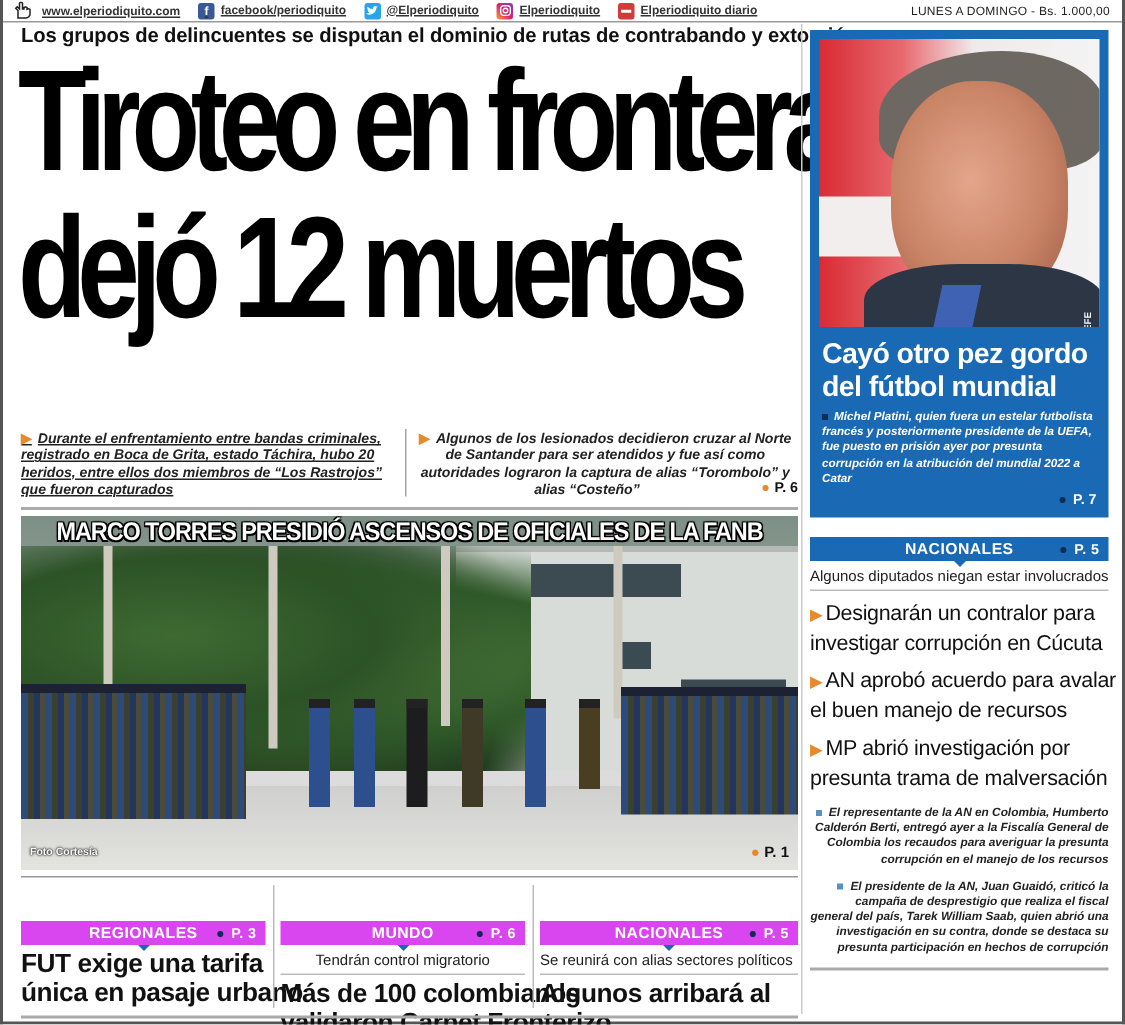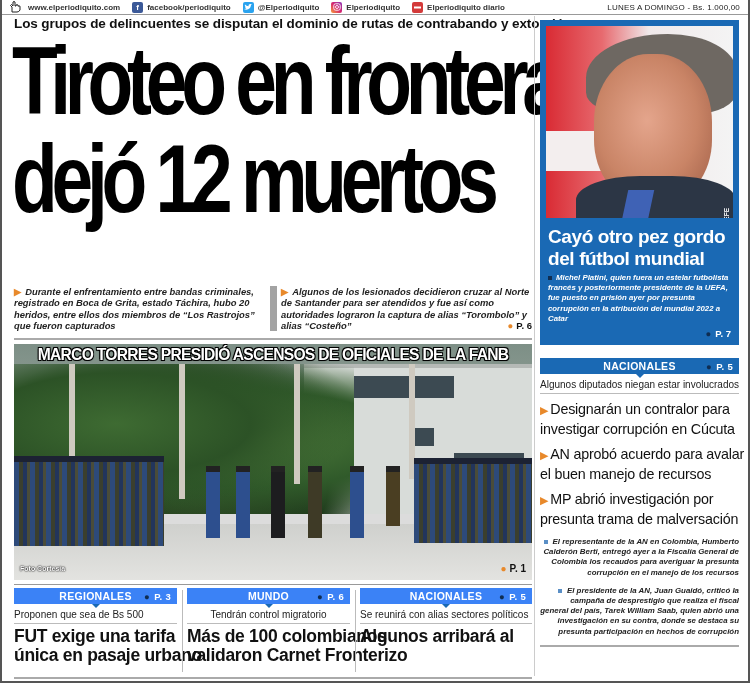--- a/index.html
+++ b/index.html
@@ -3,34 +3,34 @@
 <meta charset="utf-8">
 <style>
   * { box-sizing: border-box; margin: 0; padding: 0; }
   html, body { width: 750px; height: 683px; overflow: hidden; background: #ffffff; }
   body { font-family: "Liberation Sans", sans-serif; color: #111; position: relative; }
   .page { position: absolute; left: 0; top: 0; width: 750px; height: 683px; border-left: 2px solid #555; border-right: 2px solid #555; border-bottom: 2px solid #555; }
 
   
   .topbar { position: absolute; left: 0; top: 0; width: 746px; height: 15px; border-bottom: 1px solid #999; display: flex; align-items: center; font-size: 8px; font-weight: bold; color: #333; }
   .topbar .hand { width: 16px; height: 13px; margin-left: 6px; margin-right: 4px; display: inline-flex; align-items: center; justify-content: center; }
-  .topbar .social { display: inline-flex; align-items: center; margin-right: 12px; }
+  .topbar .social { display: inline-flex; margin-right: 12px; text-decoration: underline; }
   .topbar .sicon { width: 11px; height: 11px; border-radius: 2px; margin-right: 4px; display: inline-flex; align-items: center; justify-content: center; color: #fff; font-size: 8px; font-weight: bold; }
   .topbar .price { margin-left: auto; margin-right: 8px; font-weight: normal; color: #222; letter-spacing: 0.2px; }
 
   
   .kicker { position: absolute; left: 12px; top: 16px; width: 515px; font-size: 13.5px; font-weight: bold; color: #111; white-space: nowrap; letter-spacing: -0.1px; }
   .headline { position: absolute; left: 10px; top: 34px; width: 520px; font-family: "Liberation Sans", sans-serif; font-weight: bold; color: #000; }
   .headline .l { display: block; font-size: 96px; line-height: 94px; letter-spacing: -8px; transform: scaleX(0.78); transform-origin: left top; white-space: nowrap; }
   .headline .l2 { margin-top: 4px; }
 
   .summary { position: absolute; top: 286px; font-size: 9.4px; font-style: italic; font-weight: bold; color: #222; line-height: 11.3px; }
   .summary .tri { color: #e8892b; font-style: normal; margin-right: 4px; }
-  .summary.s1 { left: 12px; width: 252px; }
-  .summary.s2 { left: 268px; width: 262px; border-left: 7px solid #a3a3a3; padding-left: 4px; }
+  .summary.s1 { left: 12px; width: 252px; text-decoration: underline; }
+  .summary.s2 { left: 268px; width: 262px; border-left: 1px solid #a3a3a3; padding-left: 4px; text-align: center; }
   .pageref { font-style: normal; font-weight: bold; color: #111; float: right; font-size: 9.5px; }
   .pageref .dot { color: #e8892b; margin-right: 3px; }
   .hr1 { position: absolute; left: 12px; top: 338px; width: 518px; border-top: 2px solid #aaa; }
 
   
   .photo { position: absolute; left: 12px; top: 344px; width: 518px; height: 236px; overflow: hidden; background: #dcdcdc; }
   .photo .sky { position: absolute; left: 0; top: 0; width: 100%; height: 90px; background: linear-gradient(#7d8f86, #9aa69d); }
   .photo .building { position: absolute; left: 290px; top: 20px; width: 228px; height: 150px; background: #d8dcd9; border-top: 4px solid #b5b9b6; }
   .photo .building .win { position: absolute; background: #3c4a52; }
   .photo .building2 { position: absolute; left: 10px; top: 40px; width: 160px; height: 70px; background: #a9afac; }
@@ -40,21 +40,21 @@
   .photo .troops { position: absolute; height: 95px; top: 110px; background: repeating-linear-gradient(90deg, #2d4a7a 0 5px, #3b3f2e 5px 9px, #22355c 9px 13px, #4a4c39 13px 16px); border-top: 6px solid #1c2233; }
   .photo .officer { position: absolute; top: 122px; width: 14px; height: 72px; border-top: 6px solid #222; }
   .photo .caption-title { position: absolute; left: 0; top: 1px; width: 100%; text-align: center; font-size: 17px; font-weight: bold; color: #fff; letter-spacing: -0.8px; white-space: nowrap; text-shadow: -1px -1px 0 #000, 1px -1px 0 #000, -1px 1px 0 #000, 1px 1px 0 #000, 0 0 2px #000; transform: scaleX(0.92); }
   .photo .credit { position: absolute; left: 6px; bottom: 8px; font-size: 7px; font-weight: bold; color: #fff; text-shadow: 0 0 2px #000, 0 0 1px #000; }
   .photo .pref { position: absolute; right: 6px; bottom: 6px; font-size: 10px; font-weight: bold; color: #111; }
   .photo .pref .dot { color: #e8892b; margin-right: 3px; }
   .hr2 { position: absolute; left: 12px; top: 584px; width: 518px; border-top: 1px solid #999; }
 
   
   .sect { position: absolute; top: 588px; height: 86px; }
-  .sect .bar { height: 16px; background: #3b82f6; color: #fff; font-size: 10.5px; font-weight: bold; position: relative; display: flex; align-items: center; justify-content: center; letter-spacing: 0.3px; }
+  .sect .bar { height: 16px; background: #d946ef; color: #fff; font-size: 10.5px; font-weight: bold; position: relative; display: flex; align-items: center; justify-content: center; letter-spacing: 0.3px; margin-top: 26px; }
   .sect .bar .pg { position: absolute; right: 6px; font-size: 9.5px; }
   .sect .bar .pg .dot { color: #0f2d52; margin-right: 4px; }
   .sect .bar .notch { position: absolute; left: 50%; bottom: -4px; margin-left: -4px; width: 0; height: 0; border-left: 4px solid transparent; border-right: 4px solid transparent; border-top: 4px solid #1a69b4; }
   .sect .sub { font-size: 10px; color: #222; margin-top: 5px; padding-bottom: 3px; border-bottom: 1px solid #bbb; white-space: nowrap; }
   .sect .title { font-size: 17.5px; font-weight: bold; color: #111; line-height: 19px; margin-top: 3px; letter-spacing: -0.3px; white-space: nowrap; }
   .sect.a { left: 12px; width: 163px; }
   .sect.b { left: 185px; width: 163px; text-align: center; }
   .sect.c { left: 358px; width: 172px; }
   .vdiv { position: absolute; top: 590px; height: 82px; border-left: 1px solid #bbb; }
   .hr3 { position: absolute; left: 12px; top: 677px; width: 518px; border-top: 2px solid #aaa; }
@@ -175,21 +175,20 @@
     <div class="pref"><span class="dot">●</span><span>P. 1</span></div>
   </div>
   <div class="hr2"></div>
 
   <div class="sect a">
     <div class="bar">
       <span>REGIONALES</span>
       <span class="pg"><span class="dot">●</span><span>P. 3</span></span>
       <span class="notch"></span>
     </div>
-    <div class="sub">Proponen que sea de Bs 500</div>
     <div class="title">
       <div>FUT exige una tarifa</div>
       <div>única en pasaje urbano</div>
     </div>
   </div>
   <div class="vdiv" style="left:180px;"></div>
   <div class="sect b">
     <div class="bar">
       <span>MUNDO</span>
       <span class="pg"><span class="dot">●</span><span>P. 6</span></span>

